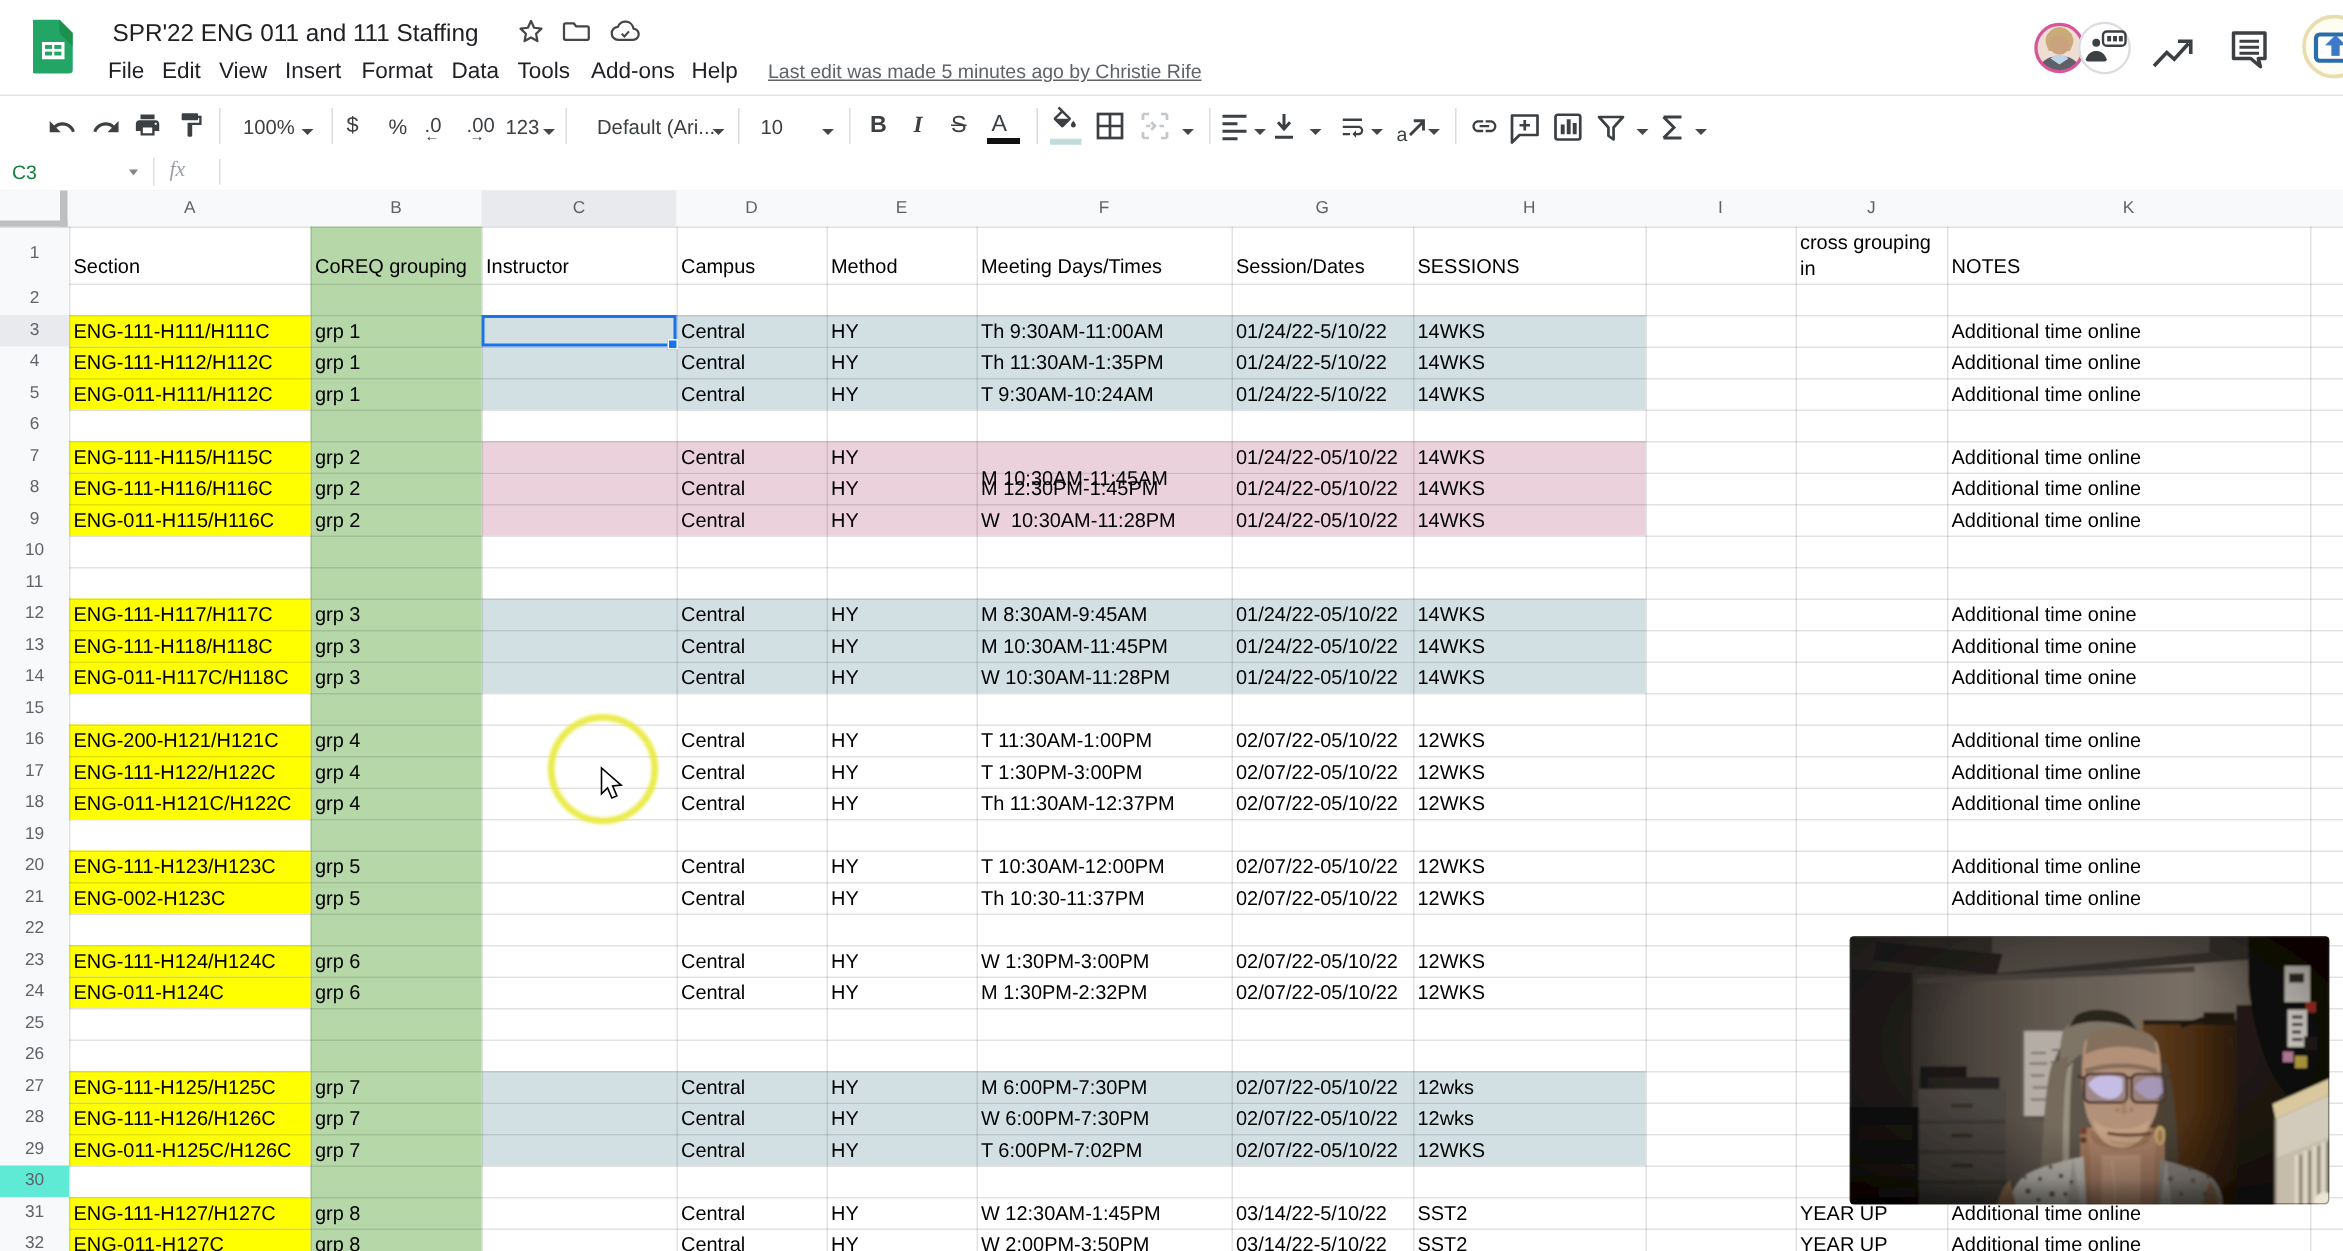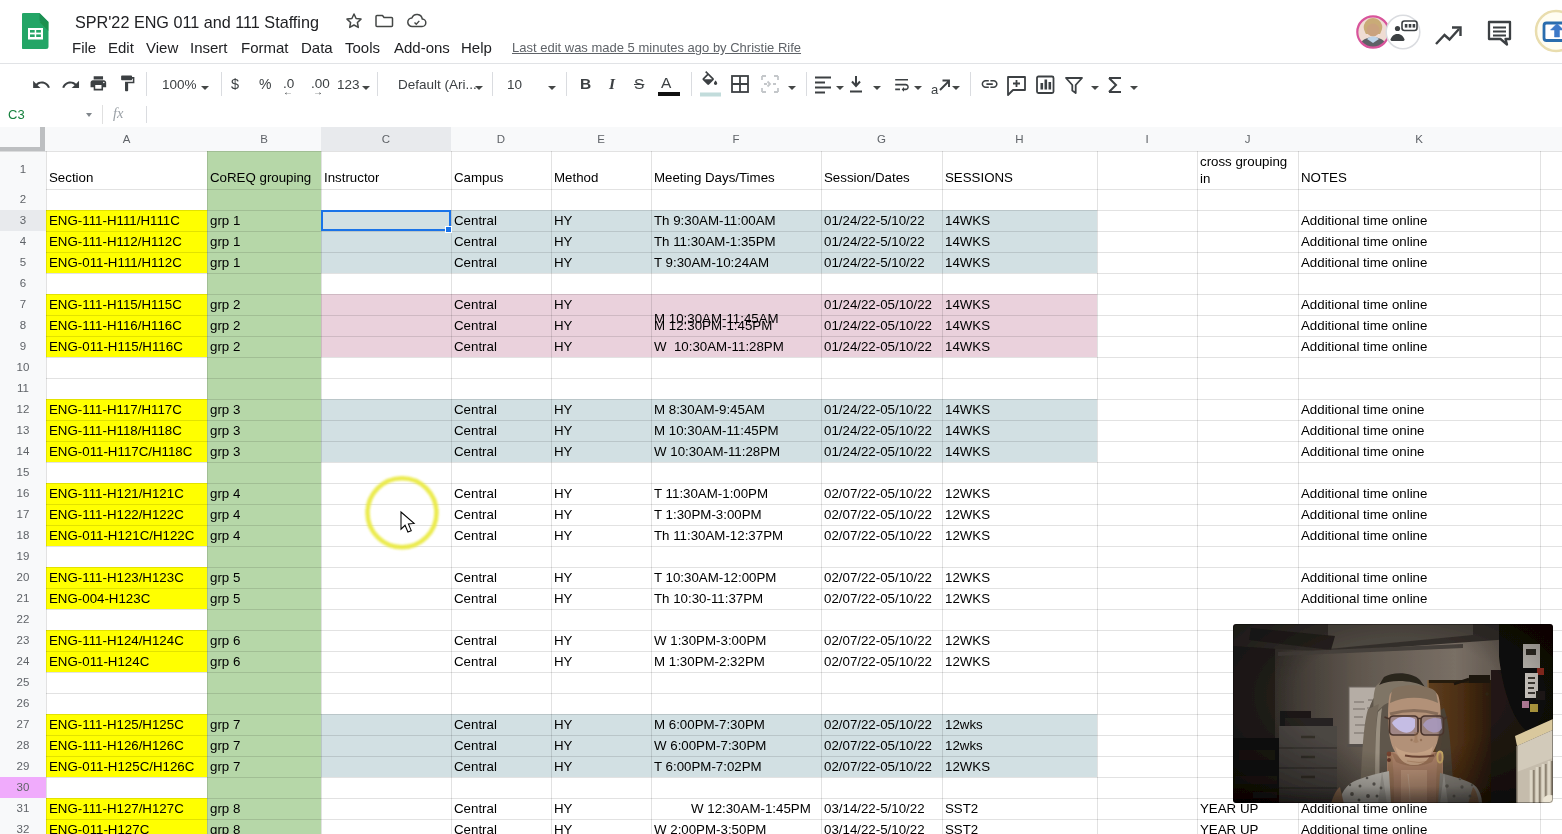--- a/index.html
+++ b/index.html
@@ -197,21 +197,21 @@
 <div class="abs" style="left:0;top:566.5px;width:46px;height:21.0px;background:#f8f9fa;font-size:11.5px;color:#5f6368;text-align:center;line-height:21.0px">20</div>
 <div class="abs" style="left:0;top:587.5px;width:46px;height:21.0px;background:#f8f9fa;font-size:11.5px;color:#5f6368;text-align:center;line-height:21.0px">21</div>
 <div class="abs" style="left:0;top:608.5px;width:46px;height:21.0px;background:#f8f9fa;font-size:11.5px;color:#5f6368;text-align:center;line-height:21.0px">22</div>
 <div class="abs" style="left:0;top:629.5px;width:46px;height:21.0px;background:#f8f9fa;font-size:11.5px;color:#5f6368;text-align:center;line-height:21.0px">23</div>
 <div class="abs" style="left:0;top:650.5px;width:46px;height:21.0px;background:#f8f9fa;font-size:11.5px;color:#5f6368;text-align:center;line-height:21.0px">24</div>
 <div class="abs" style="left:0;top:671.5px;width:46px;height:21.0px;background:#f8f9fa;font-size:11.5px;color:#5f6368;text-align:center;line-height:21.0px">25</div>
 <div class="abs" style="left:0;top:692.5px;width:46px;height:21.0px;background:#f8f9fa;font-size:11.5px;color:#5f6368;text-align:center;line-height:21.0px">26</div>
 <div class="abs" style="left:0;top:713.5px;width:46px;height:21.0px;background:#f8f9fa;font-size:11.5px;color:#5f6368;text-align:center;line-height:21.0px">27</div>
 <div class="abs" style="left:0;top:734.5px;width:46px;height:21.0px;background:#f8f9fa;font-size:11.5px;color:#5f6368;text-align:center;line-height:21.0px">28</div>
 <div class="abs" style="left:0;top:755.5px;width:46px;height:21.0px;background:#f8f9fa;font-size:11.5px;color:#5f6368;text-align:center;line-height:21.0px">29</div>
-<div class="abs" style="left:0;top:776.5px;width:46px;height:21.0px;background:#f0abfc;font-size:11.5px;color:#5f6368;text-align:center;line-height:21.0px">30</div>
+<div class="abs" style="left:0;top:776.5px;width:46px;height:21.0px;background:#5eead4;font-size:11.5px;color:#5f6368;text-align:center;line-height:21.0px">30</div>
 <div class="abs" style="left:0;top:797.5px;width:46px;height:21.0px;background:#f8f9fa;font-size:11.5px;color:#5f6368;text-align:center;line-height:21.0px">31</div>
 <div class="abs" style="left:0;top:818.5px;width:46px;height:21.0px;background:#f8f9fa;font-size:11.5px;color:#5f6368;text-align:center;line-height:21.0px">32</div>
 <div class="abs" style="left:0;top:127.0px;width:46px;height:24px;background:#f8f9fa"></div>
 <div class="abs" style="left:40px;top:127.0px;width:5px;height:24px;background:#bdbfc1"></div>
 <div class="abs" style="left:0;top:146.5px;width:45px;height:4.5px;background:#bdbfc1"></div>
 <div class="abs" style="left:207px;top:151.0px;width:114px;height:683.0px;background:#b6d7a8"></div>
 <div class="abs" style="left:46px;top:209.5px;width:161px;height:21.0px;background:#ffff00"></div>
 <div class="abs" style="left:46px;top:230.5px;width:161px;height:21.0px;background:#ffff00"></div>
 <div class="abs" style="left:46px;top:251.5px;width:161px;height:21.0px;background:#ffff00"></div>
 <div class="abs" style="left:46px;top:293.5px;width:161px;height:21.0px;background:#ffff00"></div>
@@ -363,21 +363,21 @@
 <div class="cell" style="left:945px;top:419.5px;height:21.0px;line-height:22.0px">14WKS</div>
 <div class="cell" style="left:1301px;top:419.5px;height:21.0px;line-height:22.0px">Additional time onine</div>
 <div class="cell" style="left:49px;top:440.5px;height:21.0px;line-height:22.0px">ENG-011-H117C/H118C</div>
 <div class="cell" style="left:210px;top:440.5px;height:21.0px;line-height:22.0px">grp 3</div>
 <div class="cell" style="left:454px;top:440.5px;height:21.0px;line-height:22.0px">Central</div>
 <div class="cell" style="left:554px;top:440.5px;height:21.0px;line-height:22.0px">HY</div>
 <div class="cell" style="left:654px;top:440.5px;height:21.0px;line-height:22.0px">W 10:30AM-11:28PM</div>
 <div class="cell" style="left:824px;top:440.5px;height:21.0px;line-height:22.0px">01/24/22-05/10/22</div>
 <div class="cell" style="left:945px;top:440.5px;height:21.0px;line-height:22.0px">14WKS</div>
 <div class="cell" style="left:1301px;top:440.5px;height:21.0px;line-height:22.0px">Additional time onine</div>
-<div class="cell" style="left:49px;top:482.5px;height:21.0px;line-height:22.0px">ENG-111-H121/H121C</div>
+<div class="cell" style="left:49px;top:482.5px;height:21.0px;line-height:22.0px">ENG-200-H121/H121C</div>
 <div class="cell" style="left:210px;top:482.5px;height:21.0px;line-height:22.0px">grp 4</div>
 <div class="cell" style="left:454px;top:482.5px;height:21.0px;line-height:22.0px">Central</div>
 <div class="cell" style="left:554px;top:482.5px;height:21.0px;line-height:22.0px">HY</div>
 <div class="cell" style="left:654px;top:482.5px;height:21.0px;line-height:22.0px">T 11:30AM-1:00PM</div>
 <div class="cell" style="left:824px;top:482.5px;height:21.0px;line-height:22.0px">02/07/22-05/10/22</div>
 <div class="cell" style="left:945px;top:482.5px;height:21.0px;line-height:22.0px">12WKS</div>
 <div class="cell" style="left:1301px;top:482.5px;height:21.0px;line-height:22.0px">Additional time online</div>
 <div class="cell" style="left:49px;top:503.5px;height:21.0px;line-height:22.0px">ENG-111-H122/H122C</div>
 <div class="cell" style="left:210px;top:503.5px;height:21.0px;line-height:22.0px">grp 4</div>
 <div class="cell" style="left:454px;top:503.5px;height:21.0px;line-height:22.0px">Central</div>
@@ -395,21 +395,21 @@
 <div class="cell" style="left:945px;top:524.5px;height:21.0px;line-height:22.0px">12WKS</div>
 <div class="cell" style="left:1301px;top:524.5px;height:21.0px;line-height:22.0px">Additional time online</div>
 <div class="cell" style="left:49px;top:566.5px;height:21.0px;line-height:22.0px">ENG-111-H123/H123C</div>
 <div class="cell" style="left:210px;top:566.5px;height:21.0px;line-height:22.0px">grp 5</div>
 <div class="cell" style="left:454px;top:566.5px;height:21.0px;line-height:22.0px">Central</div>
 <div class="cell" style="left:554px;top:566.5px;height:21.0px;line-height:22.0px">HY</div>
 <div class="cell" style="left:654px;top:566.5px;height:21.0px;line-height:22.0px">T 10:30AM-12:00PM</div>
 <div class="cell" style="left:824px;top:566.5px;height:21.0px;line-height:22.0px">02/07/22-05/10/22</div>
 <div class="cell" style="left:945px;top:566.5px;height:21.0px;line-height:22.0px">12WKS</div>
 <div class="cell" style="left:1301px;top:566.5px;height:21.0px;line-height:22.0px">Additional time online</div>
-<div class="cell" style="left:49px;top:587.5px;height:21.0px;line-height:22.0px">ENG-004-H123C</div>
+<div class="cell" style="left:49px;top:587.5px;height:21.0px;line-height:22.0px">ENG-002-H123C</div>
 <div class="cell" style="left:210px;top:587.5px;height:21.0px;line-height:22.0px">grp 5</div>
 <div class="cell" style="left:454px;top:587.5px;height:21.0px;line-height:22.0px">Central</div>
 <div class="cell" style="left:554px;top:587.5px;height:21.0px;line-height:22.0px">HY</div>
 <div class="cell" style="left:654px;top:587.5px;height:21.0px;line-height:22.0px">Th 10:30-11:37PM</div>
 <div class="cell" style="left:824px;top:587.5px;height:21.0px;line-height:22.0px">02/07/22-05/10/22</div>
 <div class="cell" style="left:945px;top:587.5px;height:21.0px;line-height:22.0px">12WKS</div>
 <div class="cell" style="left:1301px;top:587.5px;height:21.0px;line-height:22.0px">Additional time online</div>
 <div class="cell" style="left:49px;top:629.5px;height:21.0px;line-height:22.0px">ENG-111-H124/H124C</div>
 <div class="cell" style="left:210px;top:629.5px;height:21.0px;line-height:22.0px">grp 6</div>
 <div class="cell" style="left:454px;top:629.5px;height:21.0px;line-height:22.0px">Central</div>
@@ -442,21 +442,21 @@
 <div class="cell" style="left:210px;top:755.5px;height:21.0px;line-height:22.0px">grp 7</div>
 <div class="cell" style="left:454px;top:755.5px;height:21.0px;line-height:22.0px">Central</div>
 <div class="cell" style="left:554px;top:755.5px;height:21.0px;line-height:22.0px">HY</div>
 <div class="cell" style="left:654px;top:755.5px;height:21.0px;line-height:22.0px">T 6:00PM-7:02PM</div>
 <div class="cell" style="left:824px;top:755.5px;height:21.0px;line-height:22.0px">02/07/22-05/10/22</div>
 <div class="cell" style="left:945px;top:755.5px;height:21.0px;line-height:22.0px">12WKS</div>
 <div class="cell" style="left:49px;top:797.5px;height:21.0px;line-height:22.0px">ENG-111-H127/H127C</div>
 <div class="cell" style="left:210px;top:797.5px;height:21.0px;line-height:22.0px">grp 8</div>
 <div class="cell" style="left:454px;top:797.5px;height:21.0px;line-height:22.0px">Central</div>
 <div class="cell" style="left:554px;top:797.5px;height:21.0px;line-height:22.0px">HY</div>
-<div class="cell" style="left:691px;top:797.5px;height:22px;line-height:22.0px">W 12:30AM-1:45PM</div>
+<div class="cell" style="left:654px;top:797.5px;height:22px;line-height:22.0px">W 12:30AM-1:45PM</div>
 <div class="cell" style="left:824px;top:797.5px;height:21.0px;line-height:22.0px">03/14/22-5/10/22</div>
 <div class="cell" style="left:945px;top:797.5px;height:21.0px;line-height:22.0px">SST2</div>
 <div class="cell" style="left:1200px;top:797.5px;height:21.0px;line-height:22.0px">YEAR UP</div>
 <div class="cell" style="left:1301px;top:797.5px;height:21.0px;line-height:22.0px">Additional time online</div>
 <div class="cell" style="left:49px;top:818.5px;height:21.0px;line-height:22.0px">ENG-011-H127C</div>
 <div class="cell" style="left:210px;top:818.5px;height:21.0px;line-height:22.0px">grp 8</div>
 <div class="cell" style="left:454px;top:818.5px;height:21.0px;line-height:22.0px">Central</div>
 <div class="cell" style="left:554px;top:818.5px;height:21.0px;line-height:22.0px">HY</div>
 <div class="cell" style="left:654px;top:818.5px;height:21.0px;line-height:22.0px">W 2:00PM-3:50PM</div>
 <div class="cell" style="left:824px;top:818.5px;height:21.0px;line-height:22.0px">03/14/22-5/10/22</div>

